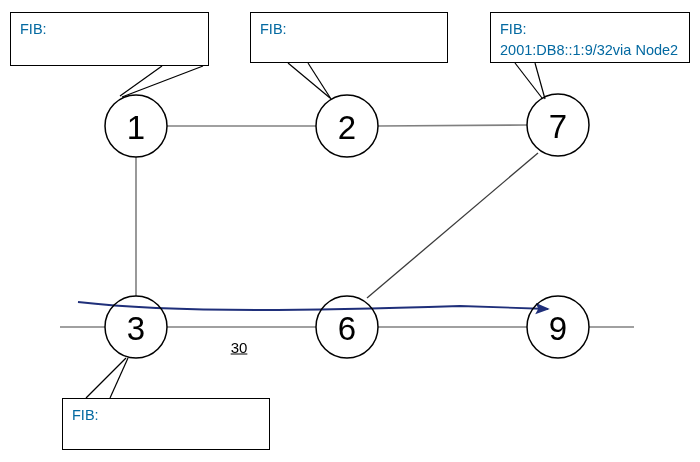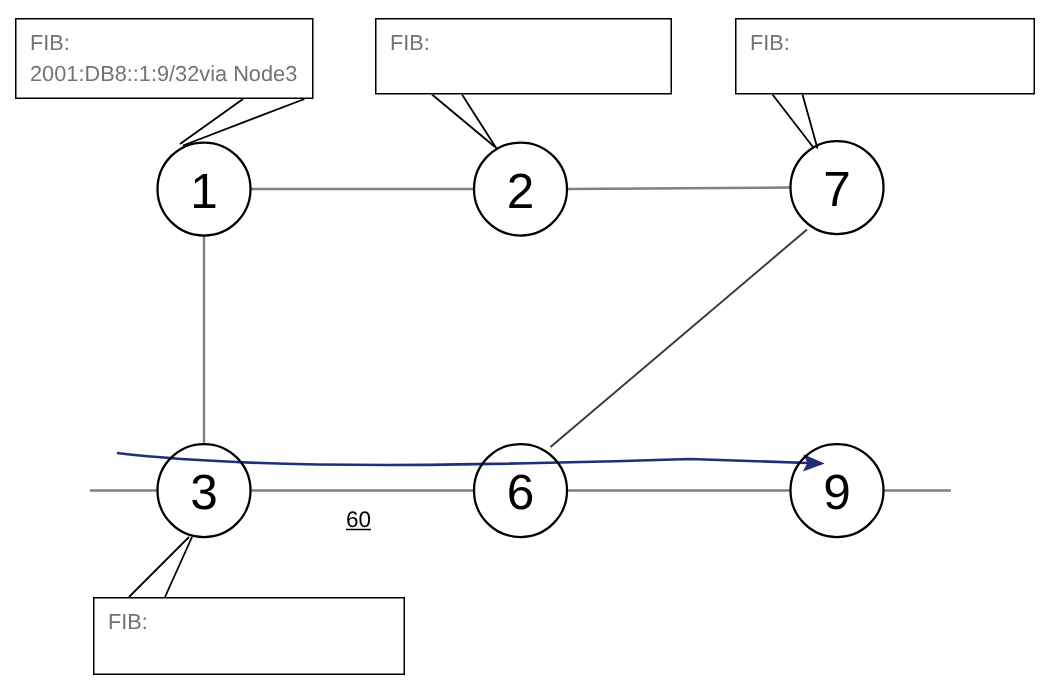--- a/index.html
+++ b/index.html
@@ -21,21 +21,21 @@
     top: 0;
     width: 700px;
     height: 462px;
   }
   .fib-box {
     position: absolute;
     border: 1.4px solid #000000;
     background: #ffffff;
     box-sizing: border-box;
     padding: 6px 8px 5px 9px;
-    color: #737373;
+    color: #0369a1;
     font-size: 14.5px;
     line-height: 1.42;
     white-space: nowrap;
   }
   .fib-line {
     display: block;
   }
   .node-label {
     position: absolute;
     color: #000000;
@@ -100,32 +100,32 @@
     <line x1="128" y1="358" x2="110" y2="398" stroke="#000000" stroke-width="1.2"></line>
   </svg>
 
   <div class="node-label" style="left:136px; top:127px;">1</div>
   <div class="node-label" style="left:347px; top:127px;">2</div>
   <div class="node-label" style="left:558px; top:126px;">7</div>
   <div class="node-label" style="left:136px; top:328px;">3</div>
   <div class="node-label" style="left:347px; top:328px;">6</div>
   <div class="node-label" style="left:558px; top:328px;">9</div>
 
-  <div class="metric-label" style="left:239px; top:347px;">60</div>
+  <div class="metric-label" style="left:239px; top:347px;">30</div>
 
   <div class="fib-box" style="left:10px; top:12px; width:199px; height:54px;">
     <span class="fib-line">FIB:</span>
-    <span class="fib-line">2001:DB8::1:9/32via Node3</span>
   </div>
 
   <div class="fib-box" style="left:250px; top:12px; width:198px; height:51px;">
     <span class="fib-line">FIB:</span>
   </div>
 
   <div class="fib-box" style="left:490px; top:12px; width:200px; height:51px;">
     <span class="fib-line">FIB:</span>
+    <span class="fib-line">2001:DB8::1:9/32via Node2</span>
   </div>
 
   <div class="fib-box" style="left:62px; top:398px; width:208px; height:52px;">
     <span class="fib-line">FIB:</span>
   </div>
 
 </div>
 
 </body></html>

